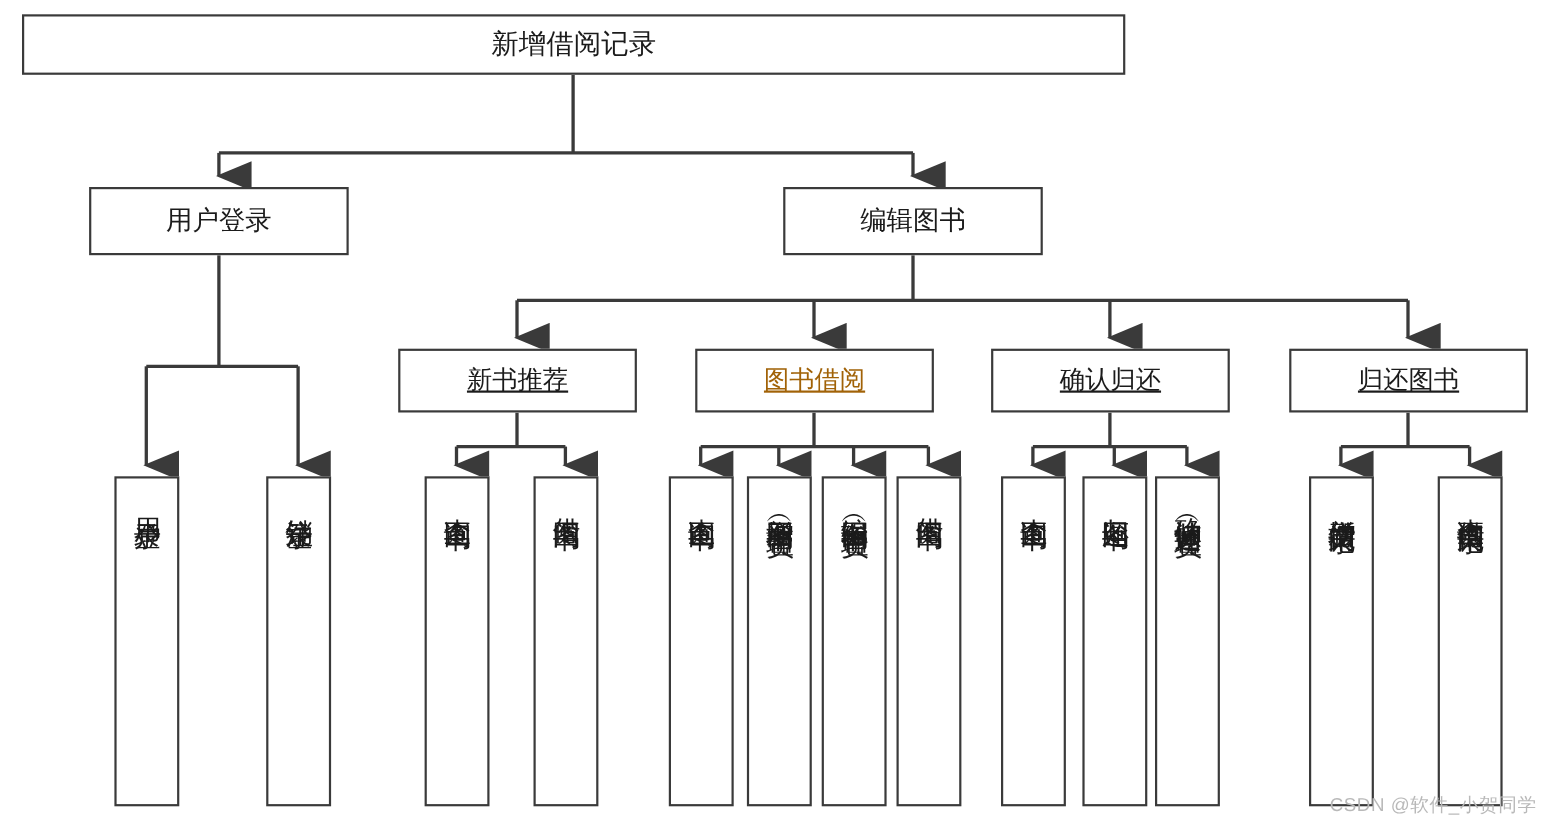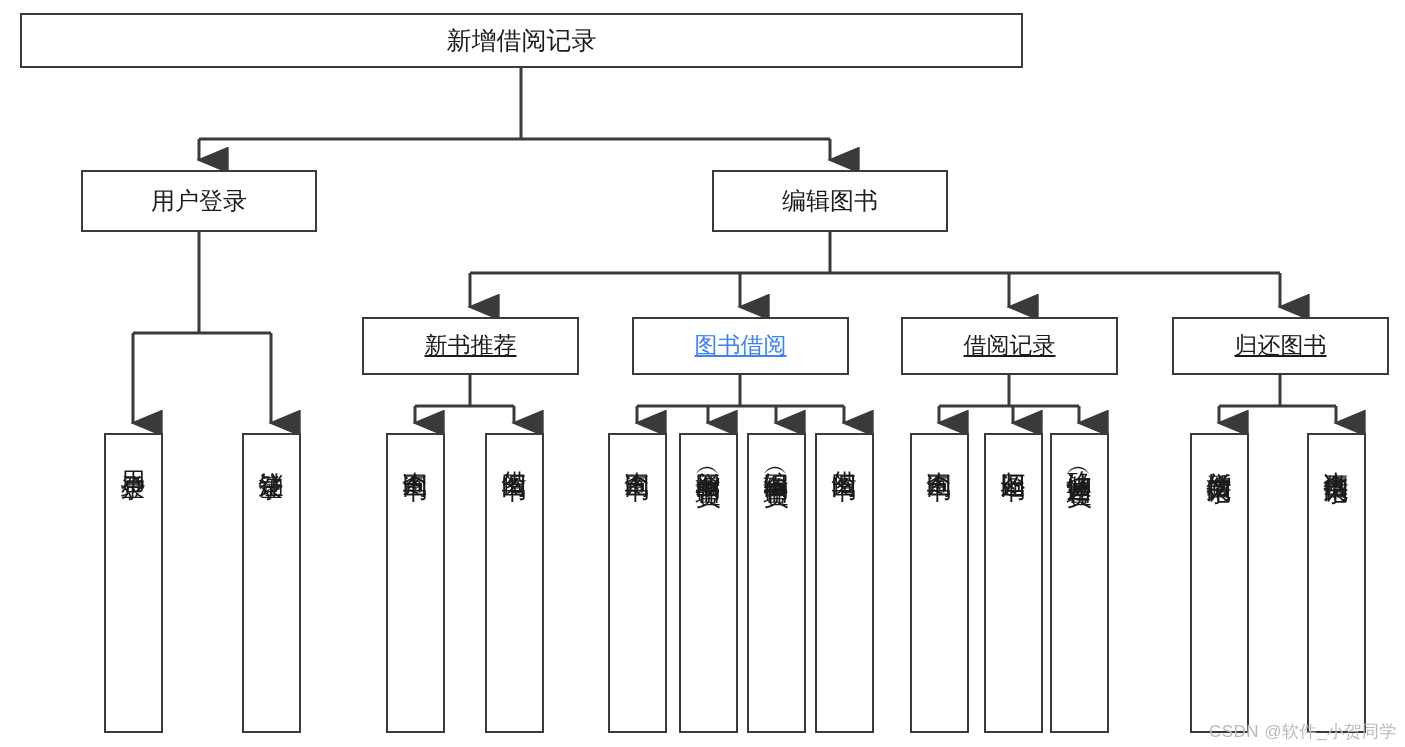--- a/index.html
+++ b/index.html
@@ -144,25 +144,25 @@
   <div class="node level2" style="left: 81px; top: 170px; width: 236px; height: 62px; border-color: rgb(58, 58, 58); background: rgb(255, 255, 255); color: rgb(27, 27, 27);">
     <span class="node-label">用户登录</span>
   </div>
   <div class="node level2" style="left: 712px; top: 170px; width: 236px; height: 62px; border-color: rgb(58, 58, 58); background: rgb(255, 255, 255); color: rgb(27, 27, 27);">
     <span class="node-label">编辑图书</span>
   </div>
 
   <div class="node level3" style="left: 362px; top: 317px; width: 217px; height: 58px; border-color: rgb(58, 58, 58); background: rgb(255, 255, 255); color: rgb(27, 27, 27);">
     <span class="node-label">新书推荐</span>
   </div>
-  <div class="node level3" style="left: 632px; top: 317px; width: 217px; height: 58px; border-color: rgb(58, 58, 58); background: rgb(255, 255, 255); color: #3b82f6;">
+  <div class="node level3" style="left: 632px; top: 317px; width: 217px; height: 58px; border-color: rgb(58, 58, 58); background: rgb(255, 255, 255); color: #a16207;">
     <span class="node-label">图书借阅</span>
   </div>
   <div class="node level3" style="left: 901px; top: 317px; width: 217px; height: 58px; border-color: rgb(58, 58, 58); background: rgb(255, 255, 255); color: rgb(27, 27, 27);">
-    <span class="node-label">借阅记录</span>
+    <span class="node-label">确认归还</span>
   </div>
   <div class="node level3" style="left: 1172px; top: 317px; width: 217px; height: 58px; border-color: rgb(58, 58, 58); background: rgb(255, 255, 255); color: rgb(27, 27, 27);">
     <span class="node-label">归还图书</span>
   </div>
 
   <div class="node leaf" style="left: 104px; top: 433px; width: 59px; height: 300px; border-color: rgb(58, 58, 58); background: rgb(255, 255, 255); color: rgb(27, 27, 27);">
     <span class="node-label">用户登录</span>
   </div>
   <div class="node leaf" style="left: 242px; top: 433px; width: 59px; height: 300px; border-color: rgb(58, 58, 58); background: rgb(255, 255, 255); color: rgb(27, 27, 27);">
     <span class="node-label">注销登录</span>

